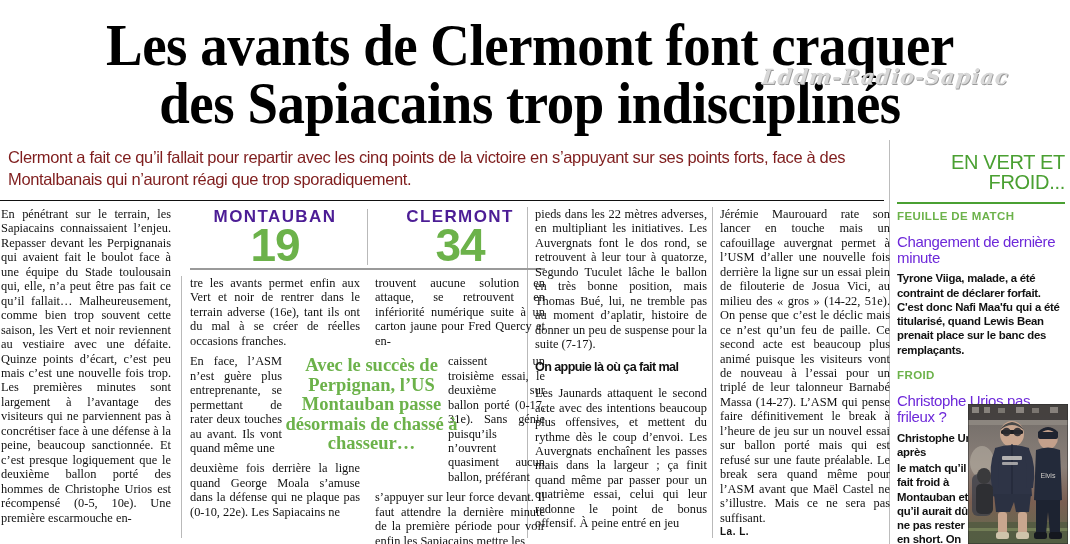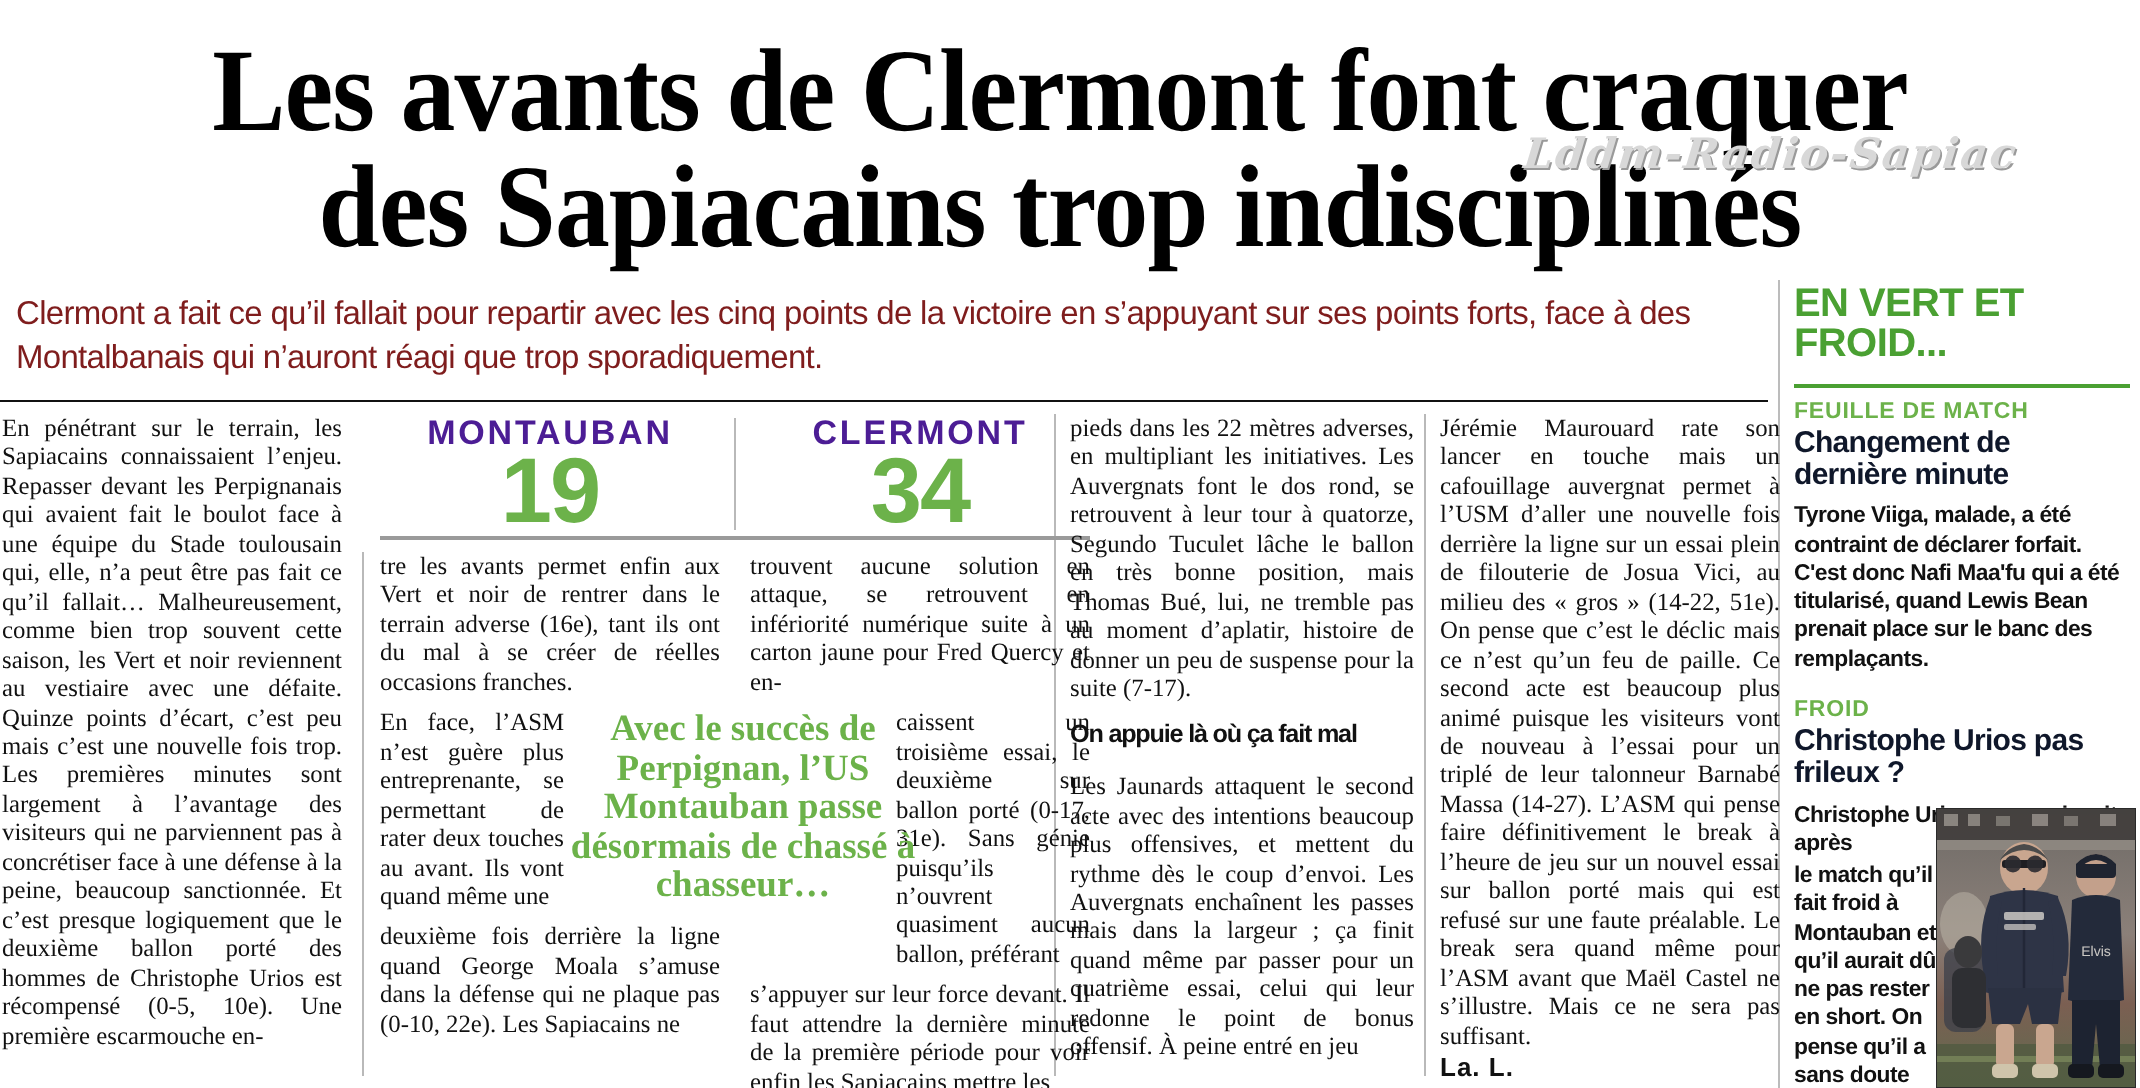--- a/index.html
+++ b/index.html
@@ -119,48 +119,48 @@
     font-weight:bold;
     font-size:12.6px;
     letter-spacing:-0.6px;
     color:#111;
     margin-top:8px;
     margin-bottom:12px;
     text-align:left;
   }
   .signature{
     font-family:"Liberation Sans", sans-serif;
-    font-weight:bold;font-size:13px;letter-spacing:0.5px;color:#111;
+    font-weight:bold;font-size:10px;letter-spacing:0.5px;color:#111;
     margin-top:1px;
   }
 
   
   .sidebar{
     position:absolute;left:897px;top:140px;width:168px;height:404px;
   }
   .sb-title{
-    text-align:left;
-    font-family:"Liberation Sans", sans-serif;
-    font-weight:bold;
+    text-align:right;
+    font-family:"Liberation Sans", sans-serif;
+    font-weight:normal;
     font-size:20px;
     line-height:1.02;
     letter-spacing:-0.3px;
     color:#4aa032;
-    margin-top:2px;
+    margin-top:12px;
   }
   .sb-rule{width:100%;height:2px;background:#4aa032;margin-top:9px;}
   .sb-kicker{
     font-family:"Liberation Sans", sans-serif;
     font-weight:bold;font-size:11.5px;letter-spacing:0.4px;
     color:#6cb24a;margin-top:6px;
   }
   .sb-head{
     font-family:"Liberation Sans", sans-serif;
-    font-weight:bold;font-size:15px;line-height:1.09;
-    color:#0f172a;margin-top:2px;letter-spacing:-0.35px;
+    font-weight:normal;font-size:15px;line-height:1.09;
+    color:#6d28d9;margin-top:12px;letter-spacing:-0.35px;
   }
   .sb-body{
     font-family:"Liberation Sans", sans-serif;
     font-size:11.4px;line-height:1.25;color:#111;
     margin-top:5px;letter-spacing:-0.25px;
     font-weight:bold;
   }
   .sb-body.flowed{width:78px;}
 
   

